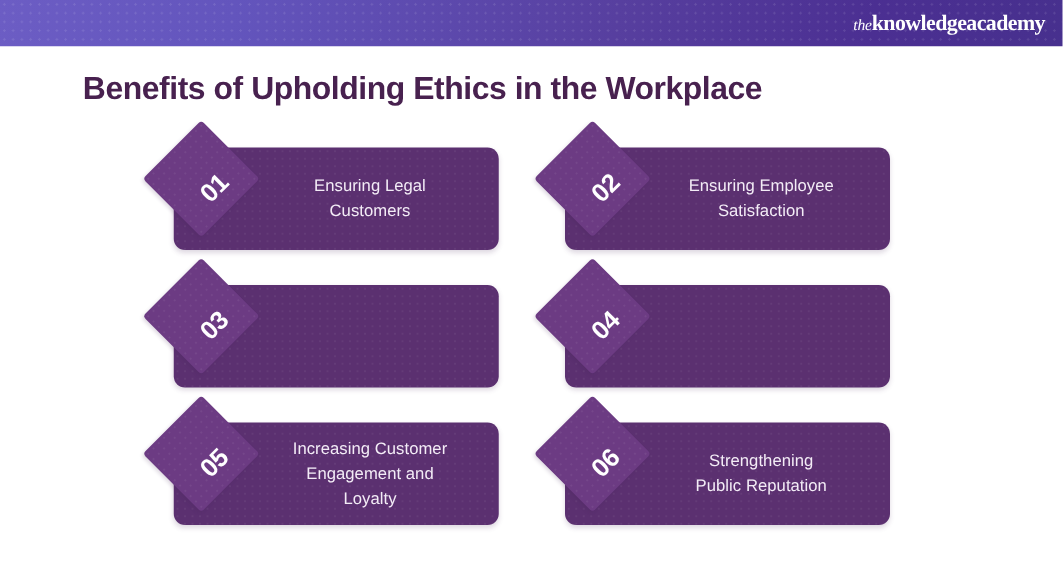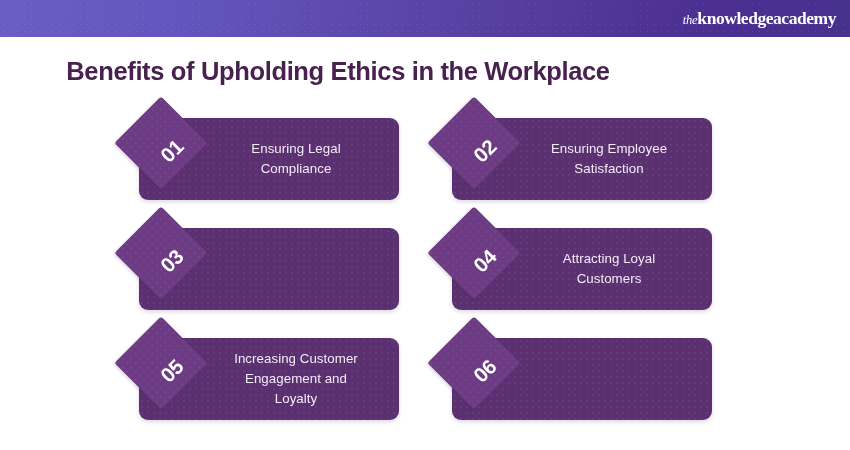--- a/index.html
+++ b/index.html
@@ -175,21 +175,21 @@
 
   <div class="card card-col-1 card-row-1">
     <div class="card-body">
         <div class="tex"></div>
       </div>
     <div class="card-badge">
         <div class="tex"></div>
       </div>
     <div class="card-number">01</div>
     <div class="card-label">Ensuring Legal
-Compliance</div>
+Customers</div>
   </div>
 
   <div class="card card-col-2 card-row-1">
     <div class="card-body">
         <div class="tex"></div>
       </div>
     <div class="card-badge">
         <div class="tex"></div>
       </div>
     <div class="card-number">02</div>
@@ -208,22 +208,20 @@
   </div>
 
   <div class="card card-col-2 card-row-2">
     <div class="card-body">
         <div class="tex"></div>
       </div>
     <div class="card-badge">
         <div class="tex"></div>
       </div>
     <div class="card-number">04</div>
-    <div class="card-label">Attracting Loyal
-Customers</div>
   </div>
 
   <div class="card card-col-1 card-row-3">
     <div class="card-body">
         <div class="tex"></div>
       </div>
     <div class="card-badge">
         <div class="tex"></div>
       </div>
     <div class="card-number">05</div>
@@ -233,15 +231,17 @@
   </div>
 
   <div class="card card-col-2 card-row-3">
     <div class="card-body">
         <div class="tex"></div>
       </div>
     <div class="card-badge">
         <div class="tex"></div>
       </div>
     <div class="card-number">06</div>
+    <div class="card-label">Strengthening
+Public Reputation</div>
   </div>
 
 </div>
 
 </body></html>

